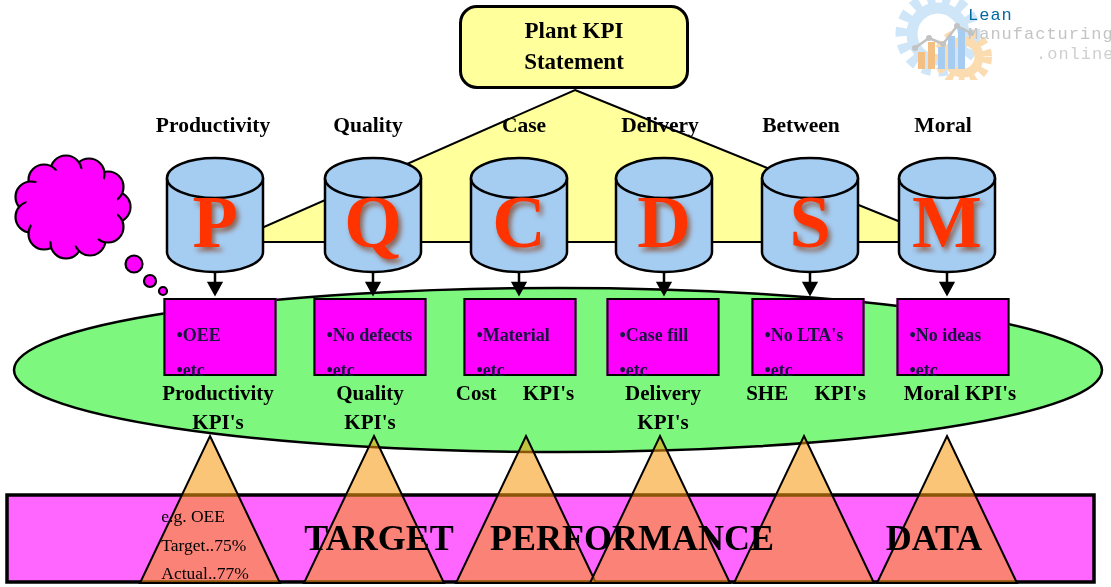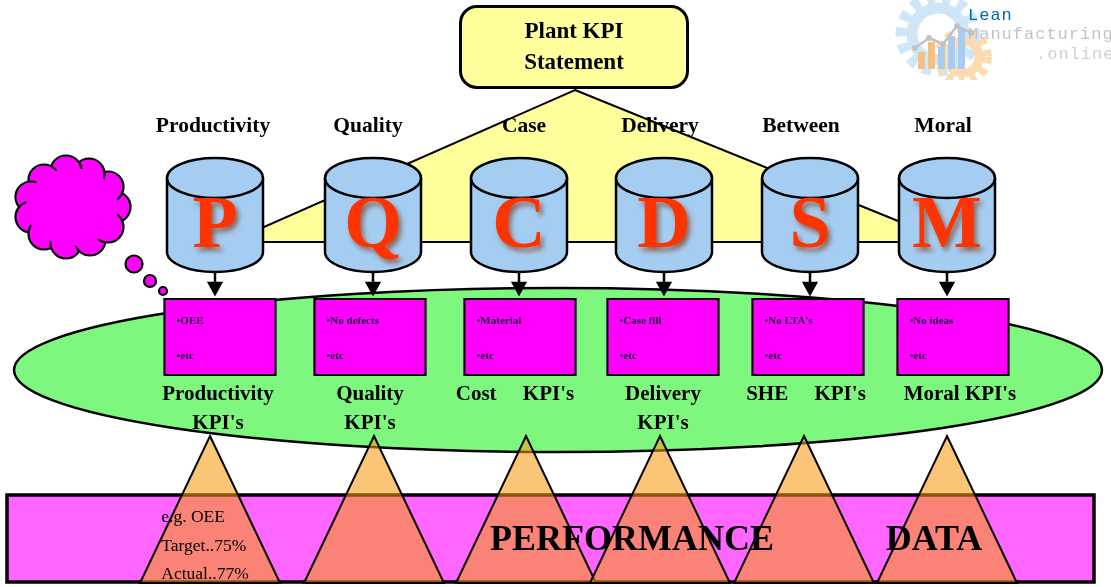--- a/index.html
+++ b/index.html
@@ -49,22 +49,22 @@
     font-weight:bold;font-size:74px;line-height:1;color:#FF3300;
     text-shadow:3px 4px 5px rgba(130,45,0,0.65);
   }
 
   
   .kpi-box{
     top:298px;width:109px;height:74px;background:#FF00FF;
     border:2.5px solid #000;transform:translateX(-50%);
   }
   .kpi-box .kpi-items{
-    white-space:pre-line;font-weight:bold;font-size:11px;line-height:35px;
-    color:#16163F;padding:3px 0 0 11px;
+    white-space:pre-line;font-weight:bold;font-size:18px;line-height:35px;
+    color:#16163F;padding:18px 0 0 11px;
   }
 
   
   .kpi-label{
     top:379px;transform:translateX(-50%);text-align:center;white-space:pre-line;
     font-weight:bold;font-size:21px;line-height:29px;color:#000;
   }
 
   
   .banner-word{
@@ -231,20 +231,21 @@
   <div class="overlay kpi-label" style="left:218px">Productivity
 KPI's</div>
   <div class="overlay kpi-label" style="left:370px">Quality
 KPI's</div>
   <div class="overlay kpi-label" style="left:515px">Cost&nbsp;&nbsp;&nbsp;&nbsp;&nbsp;KPI's</div>
   <div class="overlay kpi-label" style="left:663px">Delivery
 KPI's</div>
   <div class="overlay kpi-label" style="left:806px">SHE&nbsp;&nbsp;&nbsp;&nbsp;&nbsp;KPI's</div>
   <div class="overlay kpi-label" style="left:960px">Moral KPI's</div>
 
+  <div class="overlay banner-word" style="left:379px">TARGET</div>
   <div class="overlay banner-word" style="left:632px">PERFORMANCE</div>
   <div class="overlay banner-word" style="left:934px">DATA</div>
 
   <div class="overlay banner-example">e.g. OEE
 Target..75%
 Actual..77%</div>
 
 </div>
 
 </body></html>

